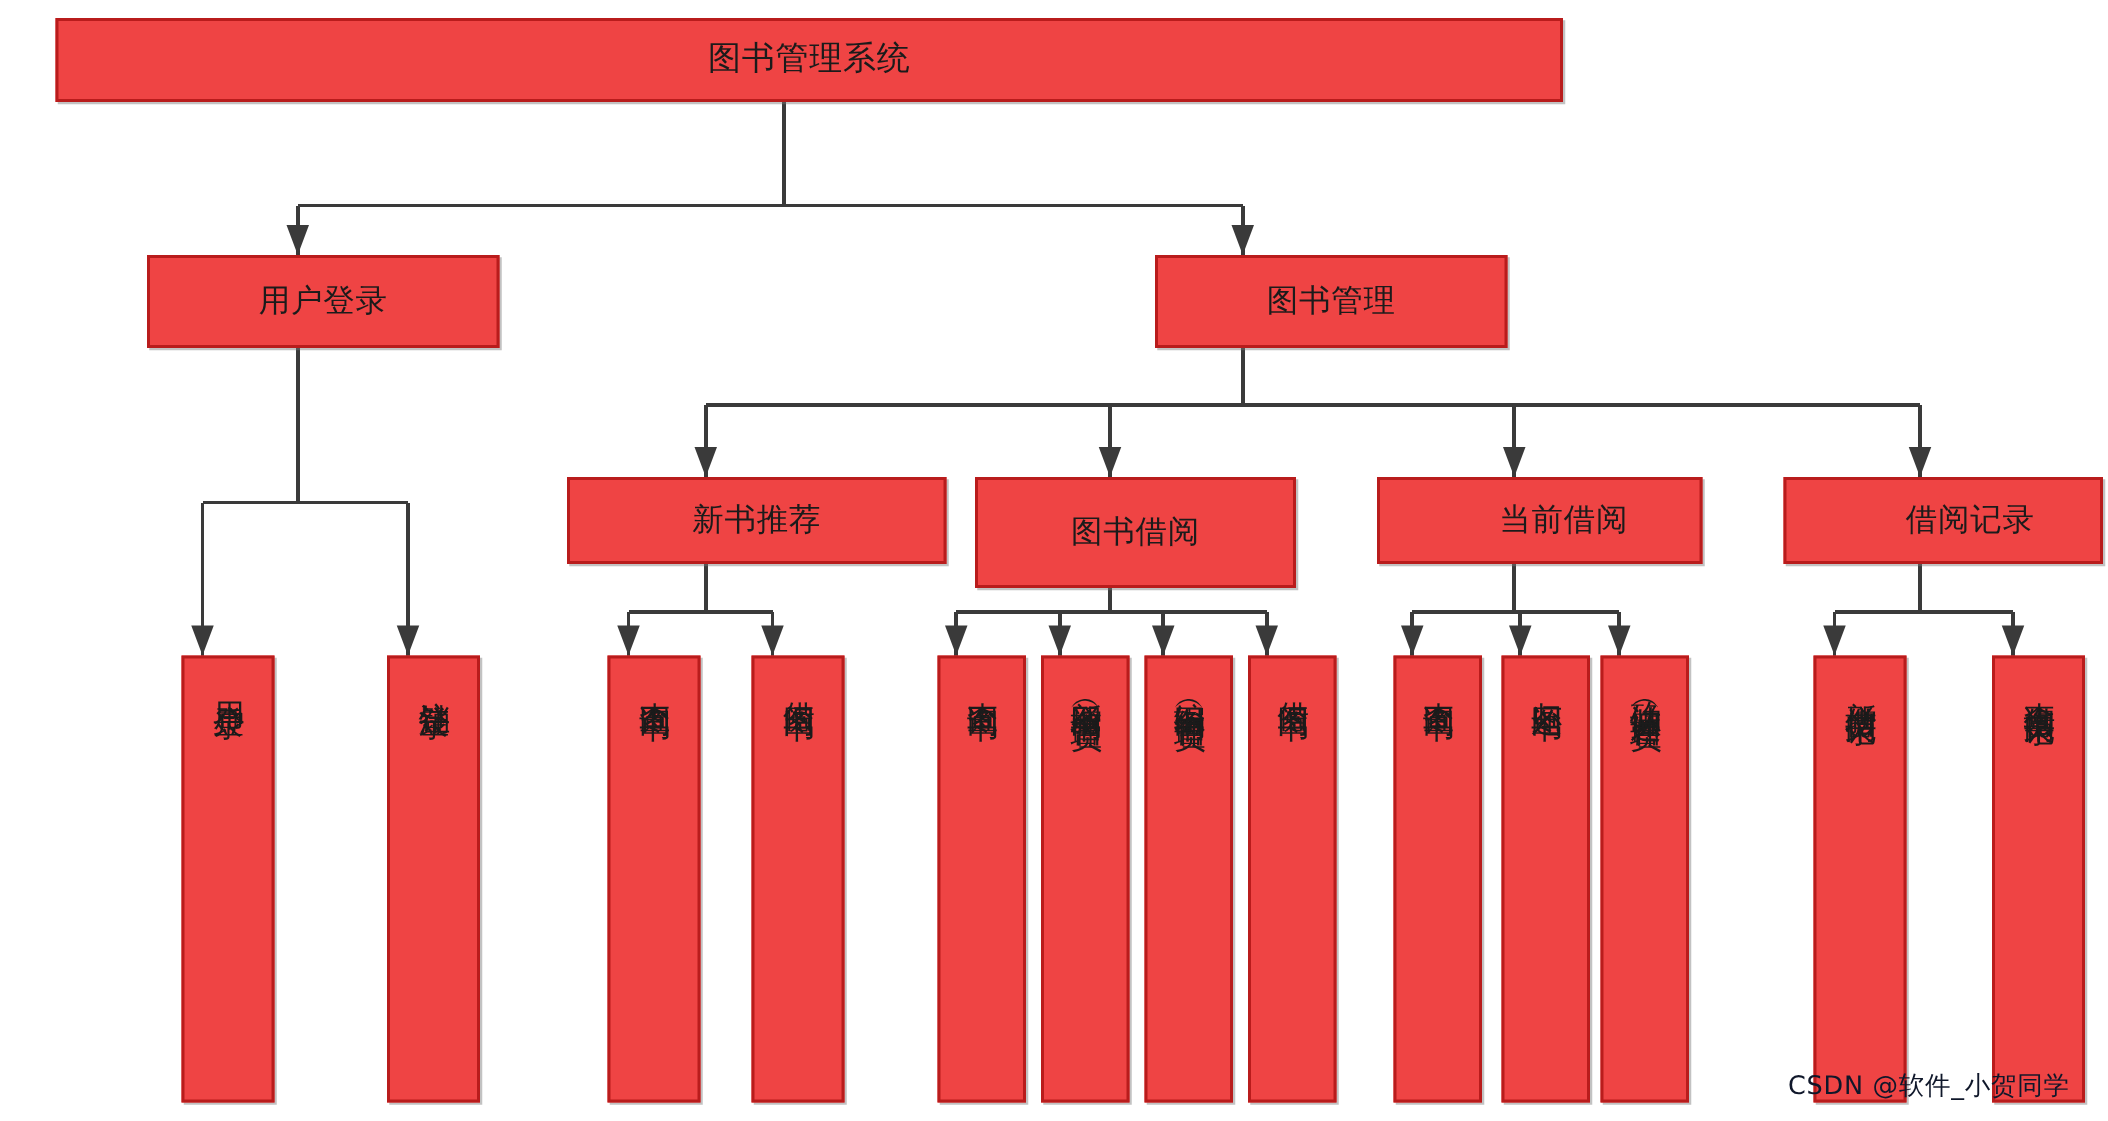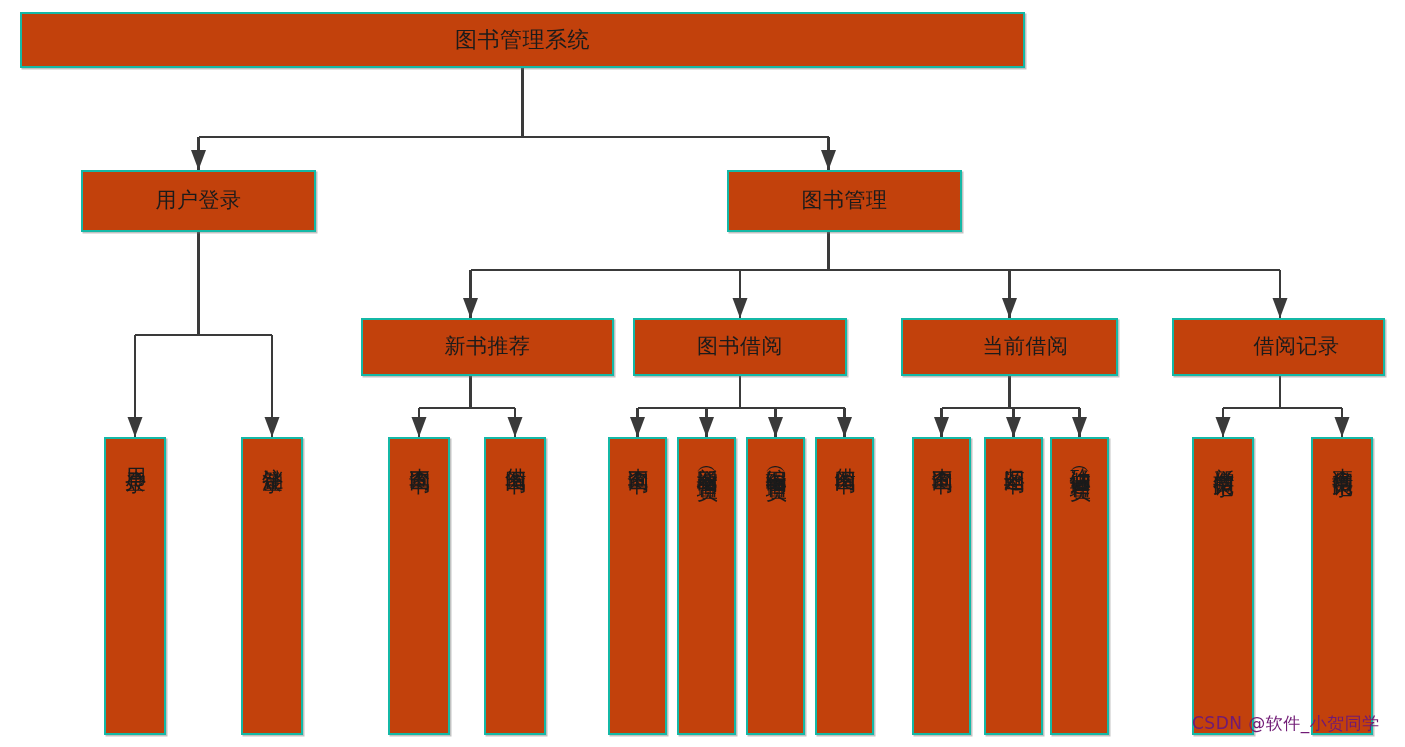--- a/index.html
+++ b/index.html
@@ -19,26 +19,27 @@
     position: absolute;
     left: 0;
     top: 0;
     width: 1405px;
     height: 747px;
     pointer-events: none;
   }
   .node {
     position: absolute;
     box-sizing: border-box;
-    border: 2px solid #14b8a6;
-    background: #c2410c;
+    border: 2px solid #b91c1c;
+    background: #ef4444;
     display: flex;
     align-items: center;
     justify-content: center;
     box-shadow: 1.5px 1.5px 0 rgba(120,120,120,0.45);
+    margin-left: 17px;
   }
   .node .label {
     color: #1b1b1b;
     font-size: 21px;
     line-height: 1.12;
     letter-spacing: 0.5px;
     text-align: center;
     white-space: nowrap;
   }
   .node.vertical {
@@ -53,21 +54,21 @@
     line-height: 1.30;
     letter-spacing: 2px;
     white-space: nowrap;
   }
   .node.root .label { font-size: 22px; }
   #watermark {
     position: absolute;
     left: 1192px;
     top: 712px;
     font-size: 17px;
-    color: #701a75;
+    color: #0f172a;
     letter-spacing: 0.5px;
     white-space: nowrap;
     user-select: none;
   }
 </style>
 </head>
 <body>
 
 <div id="canvas">
   <svg id="wires" viewBox="0 0 1405 747">
@@ -124,27 +125,27 @@
       <line x1="1342" y1="408" x2="1342" y2="437" stroke="#3a3a3a" stroke-width="2.6" shape-rendering="crispEdges"></line>
       <path d="M 1334.5 417 L 1349.5 417 L 1342 437 Z" fill="#3a3a3a"></path>
     </svg>
   <div id="nodes">
       <div class="node root" style="left: 20px; top: 12px; width: 1005px; height: 56px;">
         <span class="label">图书管理系统</span>
       </div>
       <div class="node" style="left: 81px; top: 170px; width: 235px; height: 62px;">
         <span class="label">用户登录</span>
       </div>
-      <div class="node" style="left: 727px; top: 170px; width: 235px; height: 62px;">
+      <div class="node" style="left: 753px; top: 170px; width: 235px; height: 62px;">
         <span class="label">图书管理</span>
       </div>
       <div class="node" style="left: 361px; top: 318px; width: 253px; height: 58px;">
         <span class="label">新书推荐</span>
       </div>
-      <div class="node" style="left: 633px; top: 318px; width: 214px; height: 58px;">
+      <div class="node" style="left: 633px; top: 318px; width: 214px; height: 74px;">
         <span class="label">图书借阅</span>
       </div>
       <div class="node" style="left: 901px; top: 318px; width: 217px; height: 58px; padding-left: 32px;">
         <span class="label">当前借阅</span>
       </div>
       <div class="node" style="left: 1172px; top: 318px; width: 213px; height: 58px; padding-left: 36px;">
         <span class="label">借阅记录</span>
       </div>
       <div class="node vertical" style="left: 104px; top: 437px; width: 62px; height: 298px;">
         <span class="label">用户登录</span>

